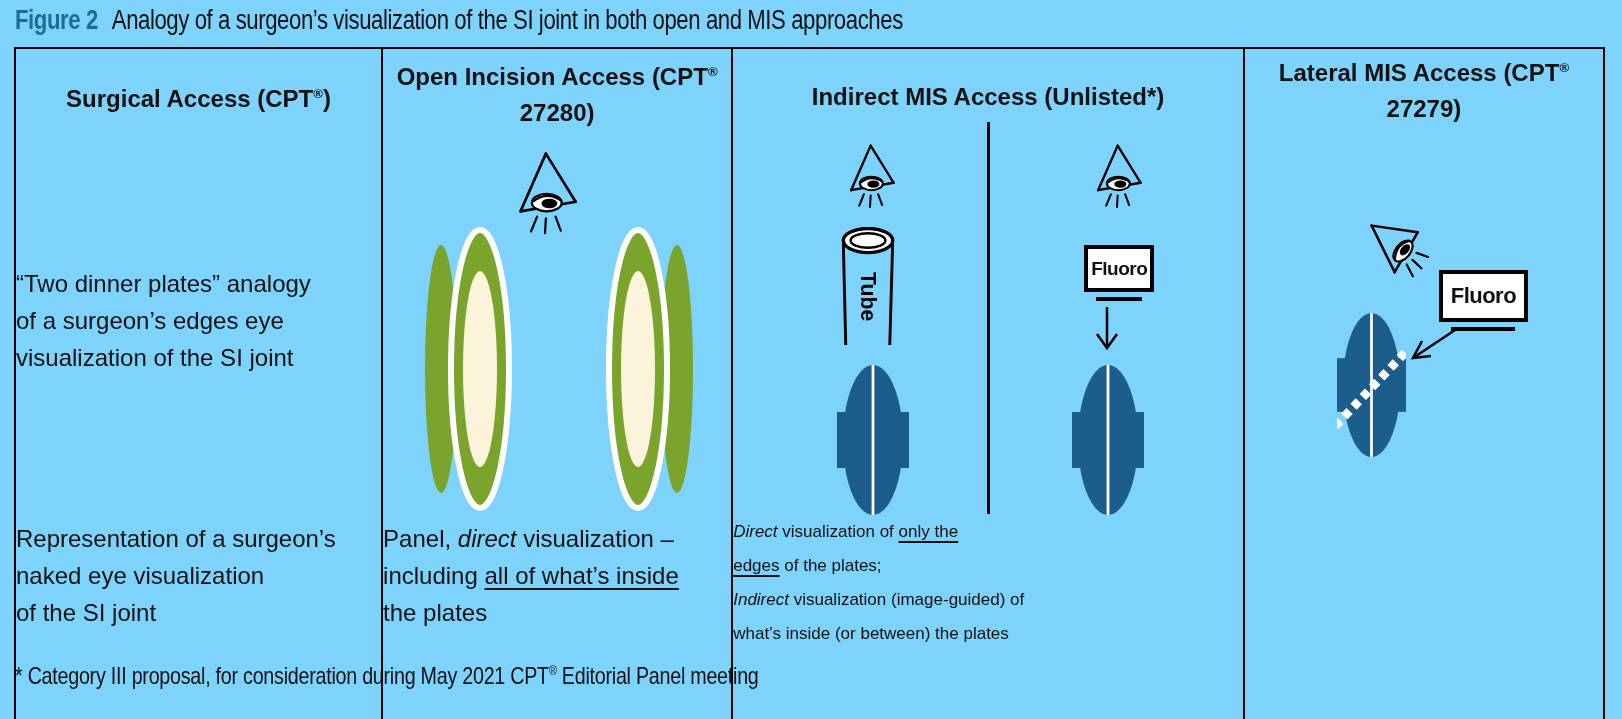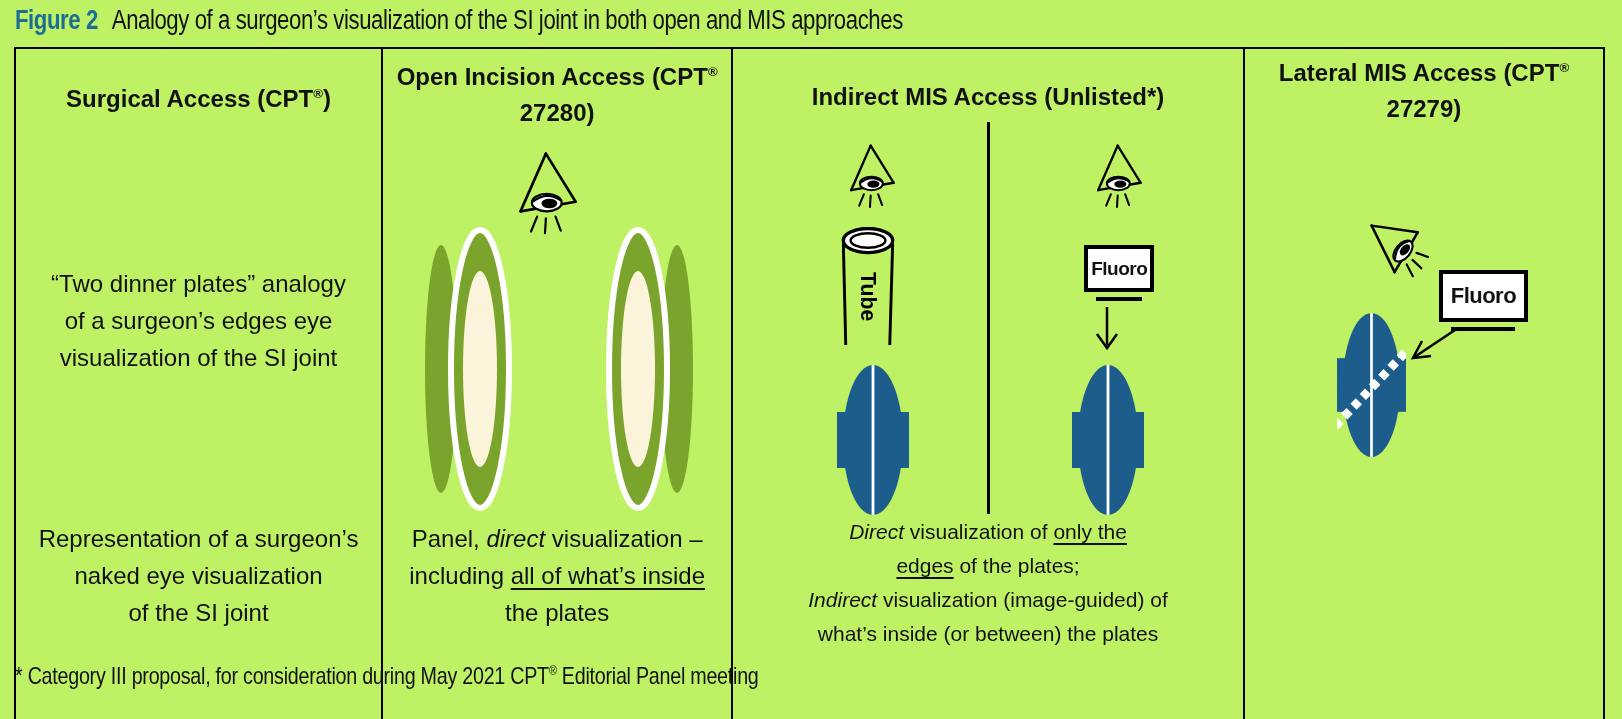--- a/index.html
+++ b/index.html
@@ -5,37 +5,37 @@
   :root{
     --label-blue:#1b6d96;
     --plate-green:#7ba42d;
     --plate-cream:#fbf4da;
     --joint-blue:#1c5d8c;
     --ink:#111;
   }
   *{margin:0;padding:0;box-sizing:border-box}
   html,body{width:1622px;height:719px;background:#fff;overflow:hidden;
     font-family:"Liberation Sans", sans-serif;color:var(--ink);}
-  .page{position:relative;width:1622px;height:719px;background:#bef264}
+  .page{position:relative;width:1622px;height:719px;background:#7dd3fc}
 
   .fig-title{position:absolute;left:15px;top:5px;font-size:27px;white-space:nowrap;
     transform:scaleX(0.82);transform-origin:left center;letter-spacing:-0.5px}
   .fig-label{font-weight:bold;color:var(--label-blue);margin-right:17px}
 
   .table{position:absolute;left:14px;top:47px;width:1591px;height:694px;
     border:2.5px solid #000;display:flex}
   .col{position:relative;height:100%}
   .col1{width:366px}
   .col2{width:351px;border-left:2.5px solid #000}
   .col3{width:513px;border-left:2.5px solid #000}
   .col4{width:361px;border-left:2.5px solid #000}
 
   .cell-header{position:absolute;left:0;width:100%;text-align:center;
     font-weight:bold;font-size:24px;line-height:36px}
-  .cell-text{position:absolute;left:0;width:100%;text-align:center;
+  .cell-text{position:absolute;left:0;width:100%;
     font-size:24px;line-height:37px}
   .cell-text .line{display:block}
   .it{font-style:italic}
   .ul{text-decoration:underline;text-underline-offset:4px;text-decoration-thickness:2px}
   sup.reg{font-size:0.55em;line-height:0}
 
   .abs{position:absolute}
   .divider{position:absolute;width:2.5px;background:#000}
 
   .fluoro{border:4px solid #000;display:flex;align-items:center;justify-content:center;
@@ -183,21 +183,21 @@
         <path d="M3 29 L13 43 L23 29" class="s-black" stroke-width="2.5"></path>
       </svg>
 
       <svg class="abs" style="left:339px;top:316px" viewBox="0 0 72 150" width="72" height="150">
         <rect x="0" y="47" width="13" height="56" class="f-blue"></rect>
         <rect x="59" y="47" width="13" height="56" class="f-blue"></rect>
         <ellipse cx="36" cy="75" rx="30" ry="75" class="f-blue"></ellipse>
         <rect x="34.6" y="0" width="2.8" height="150" fill="#fff"></rect>
       </svg>
 
-      <div class="cell-text" style="top:466px;line-height:34px;font-size:21px">
+      <div class="cell-text" style="top:466px;line-height:34px;font-size:17px">
         <div class="line"><span class="it">Direct</span><span> visualization of </span><span class="ul">only the</span></div>
         <div class="line"><span class="ul">edges</span><span> of the plates;</span></div>
         <div class="line"><span class="it">Indirect</span><span> visualization (image-guided) of</span></div>
         <div class="line"><span>what’s inside (or between) the plates</span></div>
       </div>
     </div>
 
     <div class="col col4">
       <div class="cell-header" style="top:6px">
         <span class="line">Lateral MIS Access</span>

